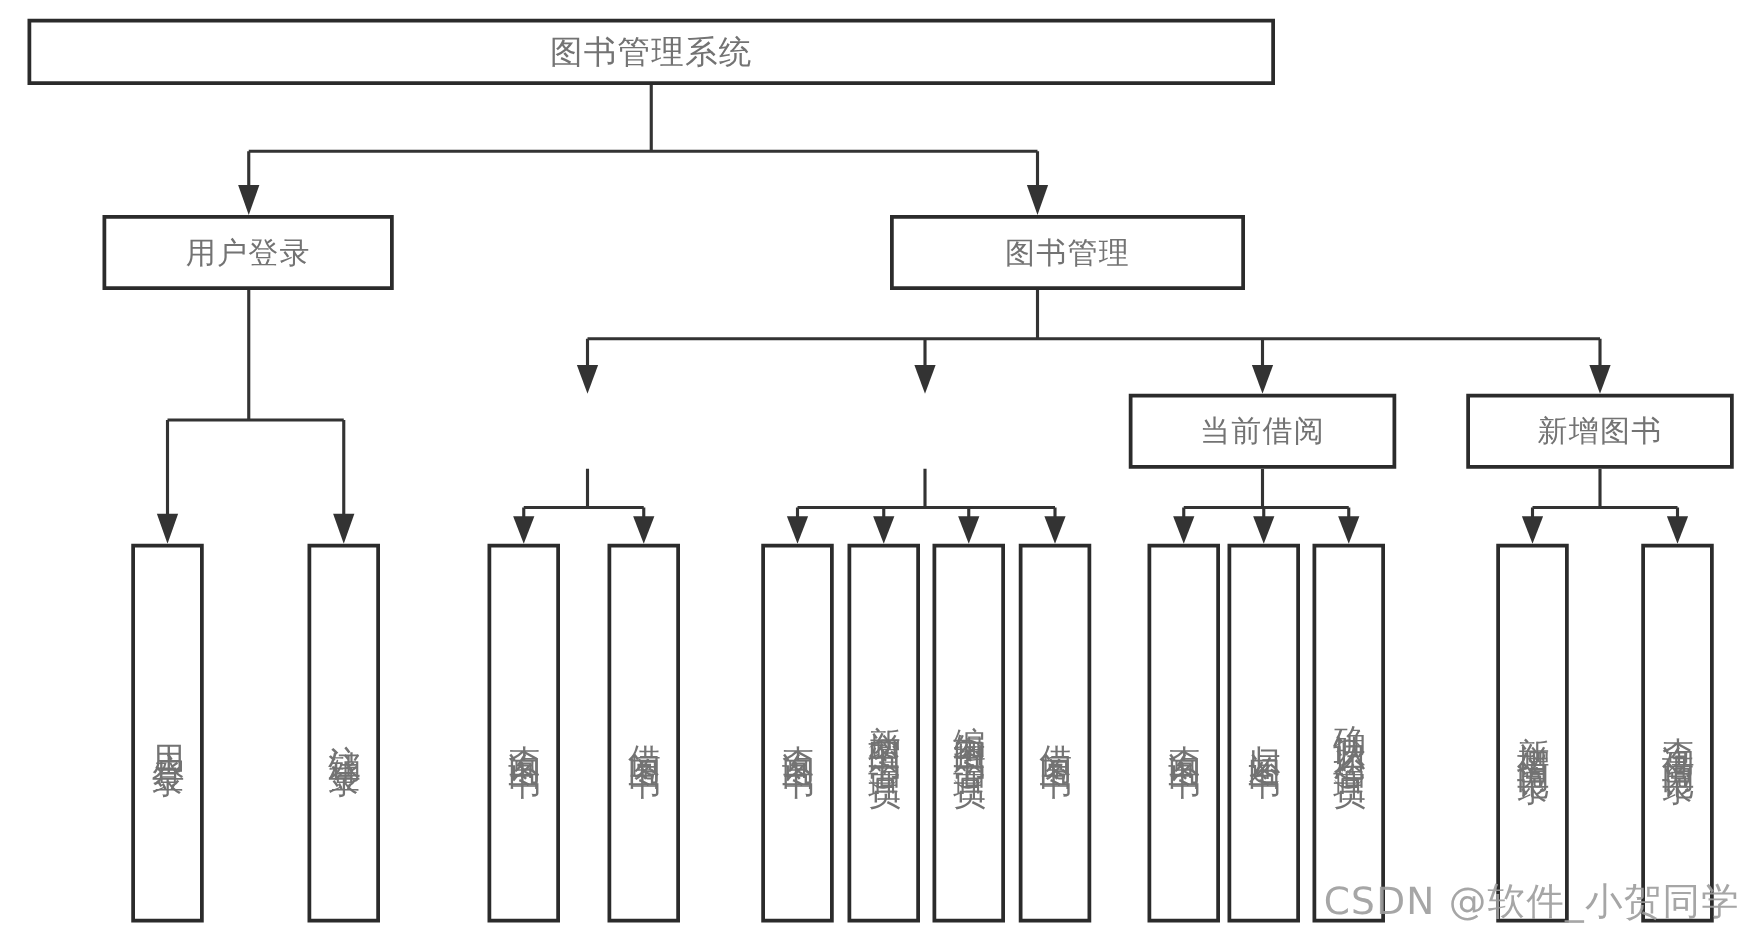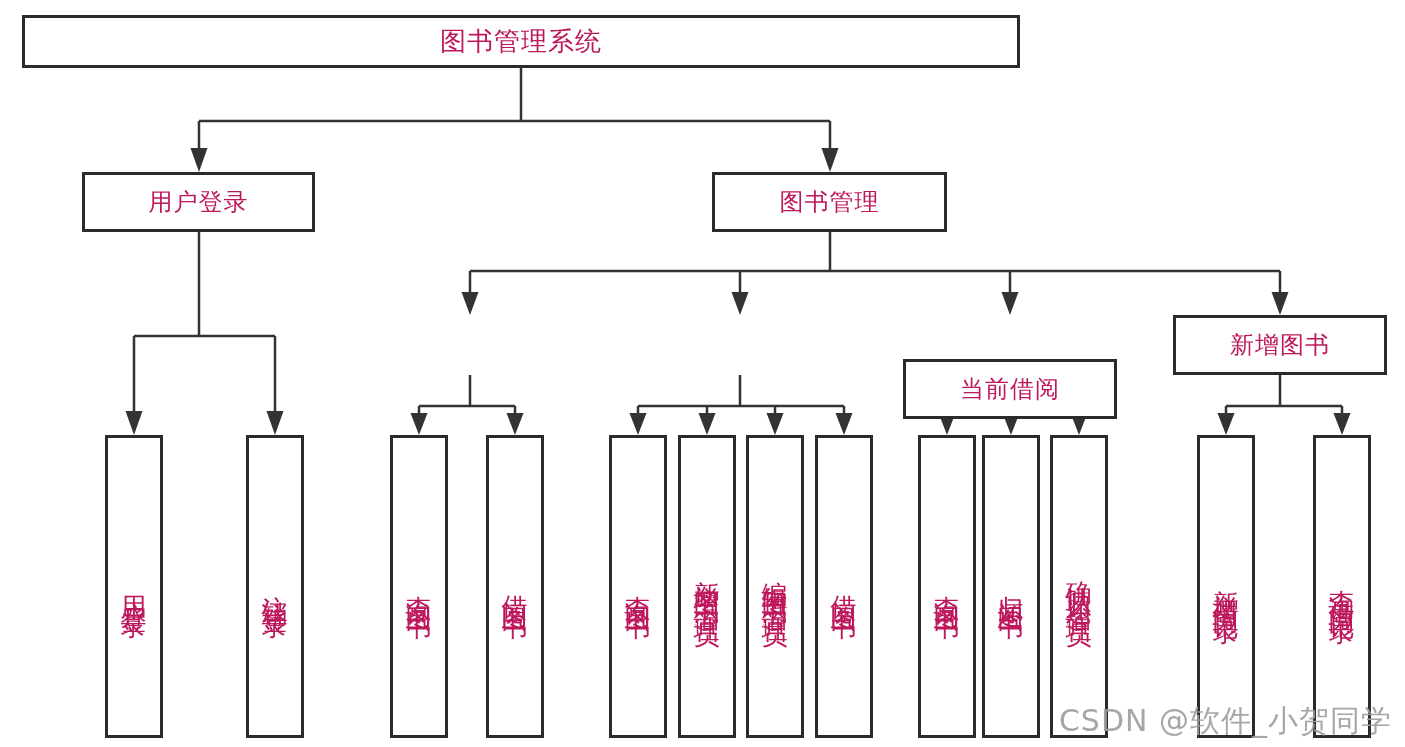--- a/index.html
+++ b/index.html
@@ -18,21 +18,21 @@
     z-index: 1;
   }
   .box {
     position: absolute;
     background: #ffffff;
     border: 3px solid #2b2b2b;
     box-sizing: border-box;
     display: flex;
     align-items: center;
     justify-content: center;
-    color: #be185d;
+    color: #737373;
     z-index: 2;
     text-align: center;
   }
   .box.h { font-size: 24px; letter-spacing: 1px; white-space: nowrap; }
   .box.root { font-size: 26px; }
   .box.v {
     writing-mode: vertical-rl;
     text-orientation: mixed;
     font-size: 26px;
     letter-spacing: 6px;
@@ -84,23 +84,23 @@
       <polygon points="1002.5,413 1019.5,413 1011,435"></polygon>
       <polygon points="1070.5,413 1087.5,413 1079,435"></polygon>
       <polygon points="1217.5,413 1234.5,413 1226,435"></polygon>
       <polygon points="1333.5,413 1350.5,413 1342,435"></polygon>
     </g>
   </svg>
 
   <div class="box h root" style="left:22px; top:15px; width:998px; height:53px;">图书管理系统</div>
 
   <div class="box h" style="left:82px; top:172px; width:233px; height:60px;">用户登录</div>
-  <div class="box h" style="left:712px; top:172px; width:235px; height:60px;">图书管理</div>
+  <div class="box h" style="left:712px; top:172px; width:284px; height:60px;">图书管理</div>
 
-  <div class="box h" style="left:903px; top:315px; width:214px; height:60px;margin-top:44px;">当前借阅</div>
+  <div class="box h" style="left:903px; top:315px; width:214px; height:60px;">当前借阅</div>
   <div class="box h" style="left:1173px; top:315px; width:214px; height:60px;">新增图书</div>
 
   <div class="box v" style="left:105px; top:435px; width:58px; height:303px;">用户登录</div>
   <div class="box v" style="left:246px; top:435px; width:58px; height:303px;">注销登录</div>
 
   <div class="box v" style="left:390px; top:435px; width:58px; height:303px;">查询图书</div>
   <div class="box v" style="left:486px; top:435px; width:58px; height:303px;">借阅图书</div>
 
   <div class="box v" style="left:609px; top:435px; width:58px; height:303px;">查询图书</div>
   <div class="box v" style="left:678px; top:435px; width:58px; height:303px;">新增图书（管理员）</div>

